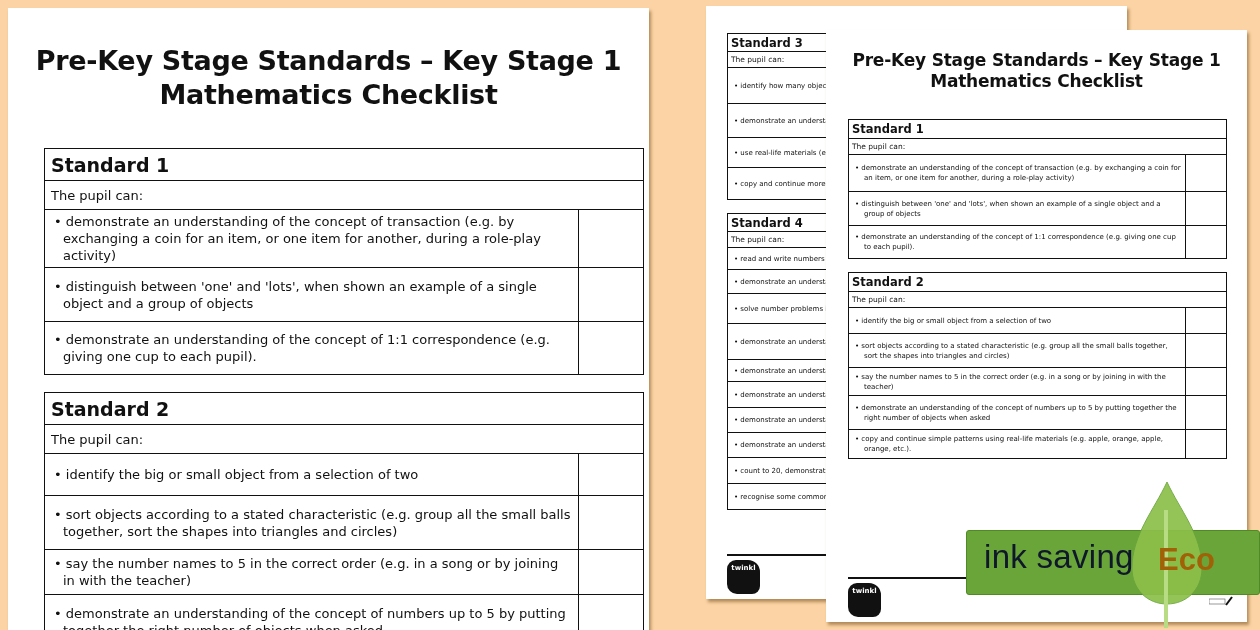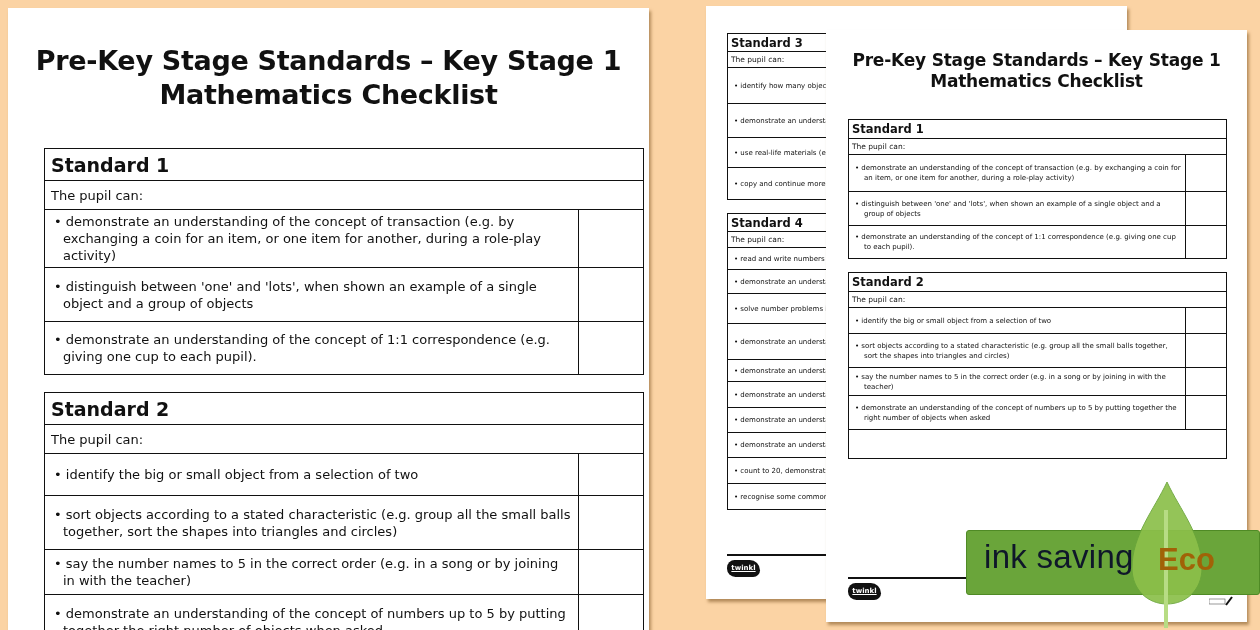--- a/index.html
+++ b/index.html
@@ -92,30 +92,29 @@
   .footer-line {
     position: absolute;
     height: 2px;
     background: #111;
   }
   #page-back .footer-line { left: 21px; width: 380px; top: 548px; }
   #page-front .footer-line { left: 22px; width: 379px; top: 547px; }
 
   .twinkl-logo {
     position: absolute;
-    width: 33px; height: 17px;
+    width: 33px; height: 34px;
     background: #111;
     border-radius: 9px 12px 8px 10px;
     color: #fff;
     font-size: 7px;
     font-weight: bold;
     text-align: center;
     line-height: 17px;
     font-family: "DejaVu Sans", sans-serif;
-    text-decoration: underline;
   }
   #page-back .twinkl-logo { left: 21px; top: 554px; }
   #page-front .twinkl-logo { left: 22px; top: 553px; }
 
   
   #eco-badge { position: absolute; left: 966px; top: 480px; width: 294px; height: 150px; }
   #eco-bar {
     position: absolute; left: 0; top: 50px; width: 294px; height: 65px;
     background: #6aa53a;
     border: 1px solid #4f8a25;
@@ -349,20 +348,23 @@
         </div>
       <div class="chk"></div>
     </div>
     <div class="std-row" style="height:34px">
       <div class="txt">
           <span>• demonstrate an understanding of the concept of numbers up to 5 by putting together the right number of objects when asked</span>
         </div>
       <div class="chk"></div>
     </div>
     <div class="std-row" style="height:28px">
+      <div class="txt">
+          <span>• copy and continue simple patterns using real-life materials (e.g. apple, orange, apple, orange, etc.).</span>
+        </div>
       <div class="chk"></div>
     </div>
   </div>
 
   <div class="footer-line"></div>
   <div class="twinkl-logo">twinkl</div>
 </div>
 
 <div id="eco-badge">
   <div id="eco-bar"></div>

